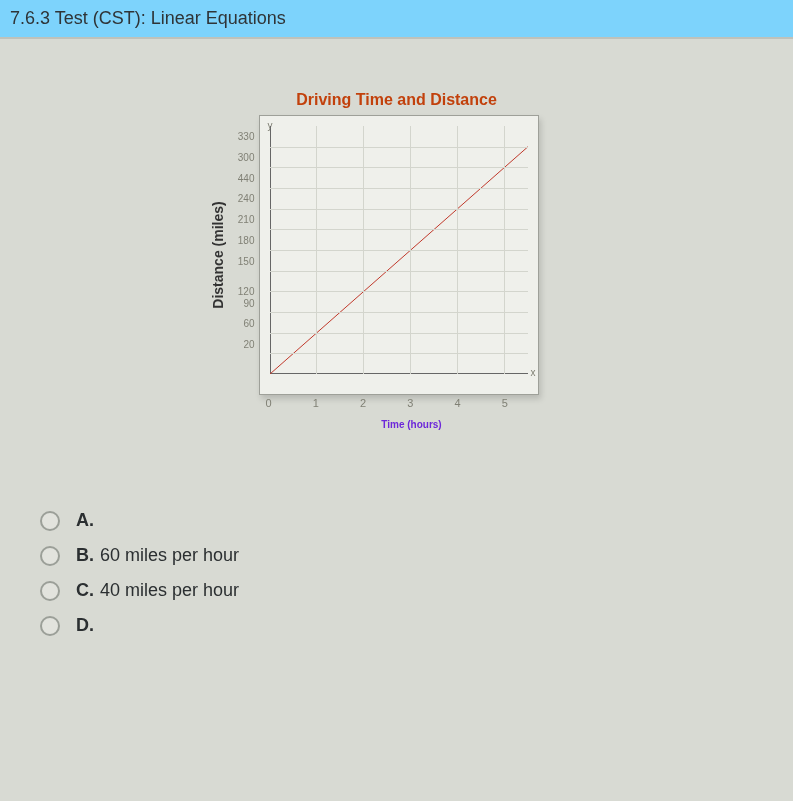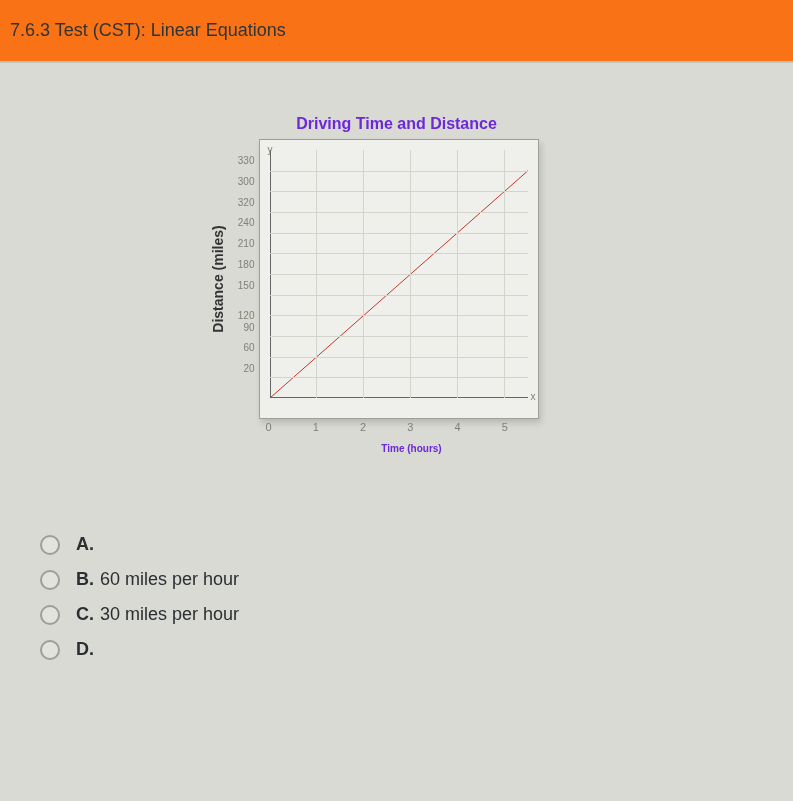--- a/index.html
+++ b/index.html
@@ -4,39 +4,39 @@
   <style>
     * { box-sizing: border-box; margin: 0; padding: 0; }
     body {
       font-family: Arial, Helvetica, sans-serif;
       background: #d8dad3;
       width: 793px;
       height: 801px;
       overflow: hidden;
     }
     .header-bar {
-      background: #f97316;
+      background: #7dd3fc;
       border-bottom: 2px solid #bfc2bb;
-      padding: 20px 10px;
+      padding: 8px 10px;
       color: #2f3437;
       font-size: 18px;
     }
     .question-area {
       padding: 24px 10px 10px 10px;
       color: #363b3e;
       font-size: 20px;
     }
     .chart-wrap {
       width: 380px;
       margin: 28px auto 10px auto;
     }
     .chart-title {
       text-align: center;
       font-weight: bold;
-      color: #6d28d9;
+      color: #c2410c;
       font-size: 16px;
       margin-bottom: 6px;
     }
     .chart-layout {
       display: flex;
       align-items: center;
     }
     .ylabel-cell {
       width: 22px;
       display: flex; justify-content: center;
@@ -149,21 +149,21 @@
       <div class="axes-and-ticks">
         <div class="yticks" id="yticks">
             <div class="ytick" style="bottom: 30.8333px;">20</div>
             <div class="ytick" style="bottom: 51.6667px;">60</div>
             <div class="ytick" style="bottom: 72.5px;">90</div>
             <div class="ytick" style="bottom: 84px;">120</div>
             <div class="ytick" style="bottom: 114.167px; margin-top: 32px;">150</div>
             <div class="ytick" style="bottom: 135px;">180</div>
             <div class="ytick" style="bottom: 155.833px;">210</div>
             <div class="ytick" style="bottom: 176.667px;">240</div>
-            <div class="ytick" style="bottom: 197.5px;">320</div>
+            <div class="ytick" style="bottom: 197.5px;">440</div>
             <div class="ytick" style="bottom: 218.333px;">300</div>
             <div class="ytick" style="bottom: 239.167px;">330</div>
           </div>
         <div class="plot-box">
           <div class="plot-inner" id="plot-inner">
             <span class="axis-y-label">y</span>
             <span class="axis-x-label">x</span>
             <div class="axis-line-h"></div>
             <div class="axis-line-v"></div>
             <svg class="data-line" id="data-svg" viewBox="0 0 100 100" preserveAspectRatio="none">
@@ -208,19 +208,19 @@
     <span class="answer-label">A.</span>
   </div>
   <div class="answer-row">
     <div class="radio"></div>
     <span class="answer-label">B.</span>
     <span>60 miles per hour</span>
   </div>
   <div class="answer-row">
     <div class="radio"></div>
     <span class="answer-label">C.</span>
-    <span>30 miles per hour</span>
+    <span>40 miles per hour</span>
   </div>
   <div class="answer-row">
     <div class="radio"></div>
     <span class="answer-label">D.</span>
   </div>
 </div>
 
 </body></html>

